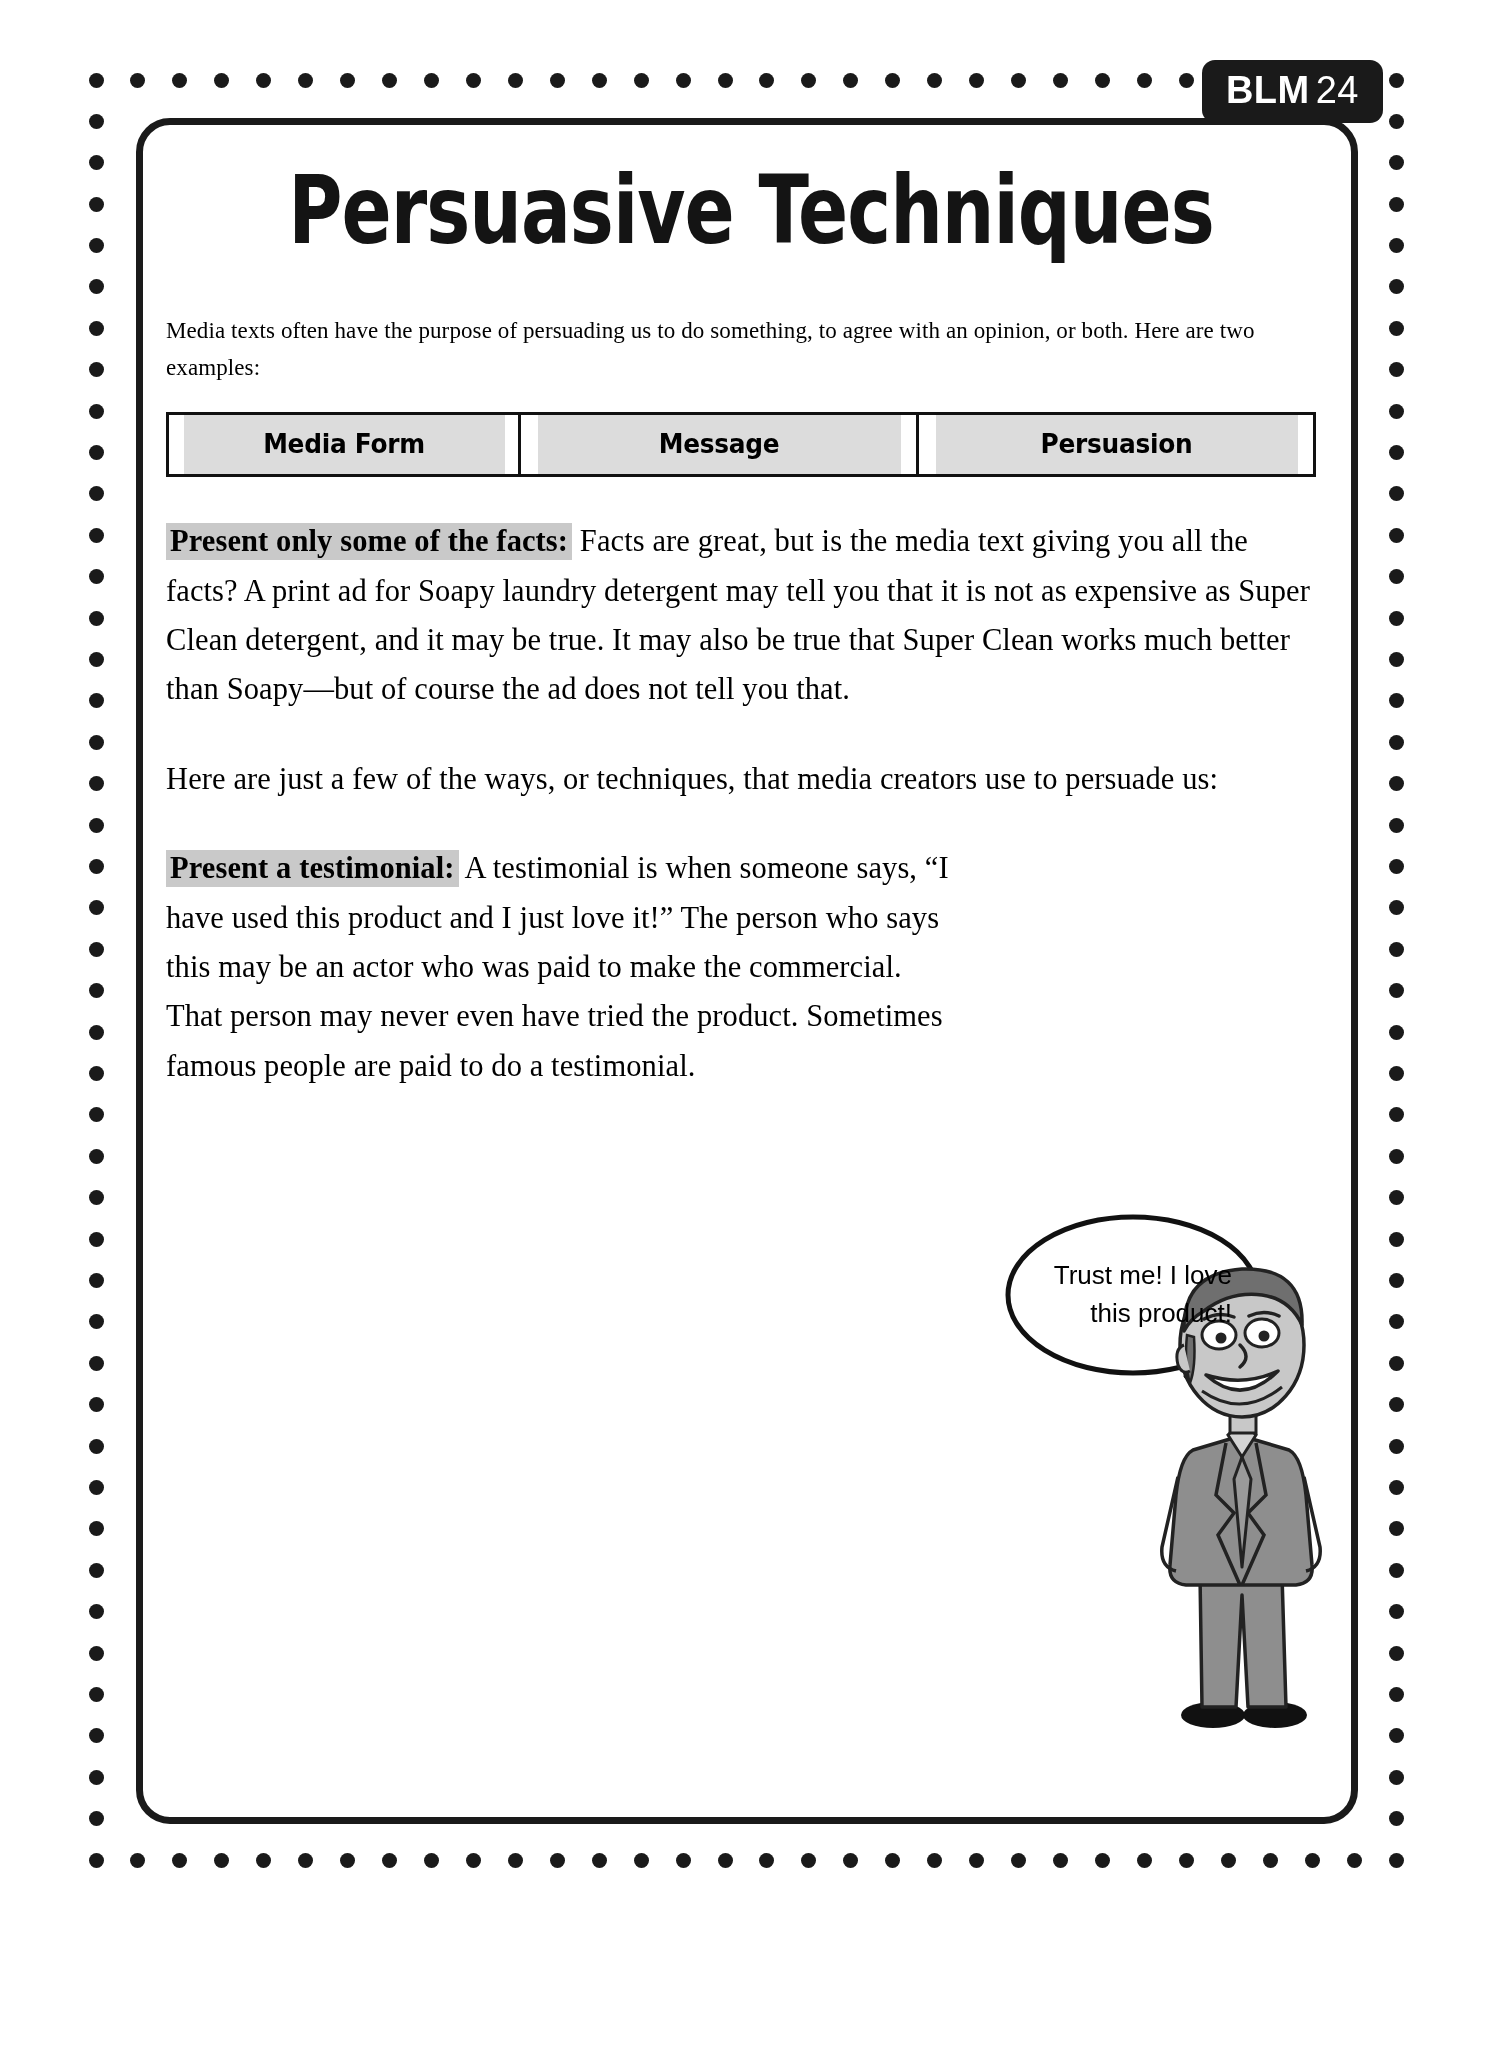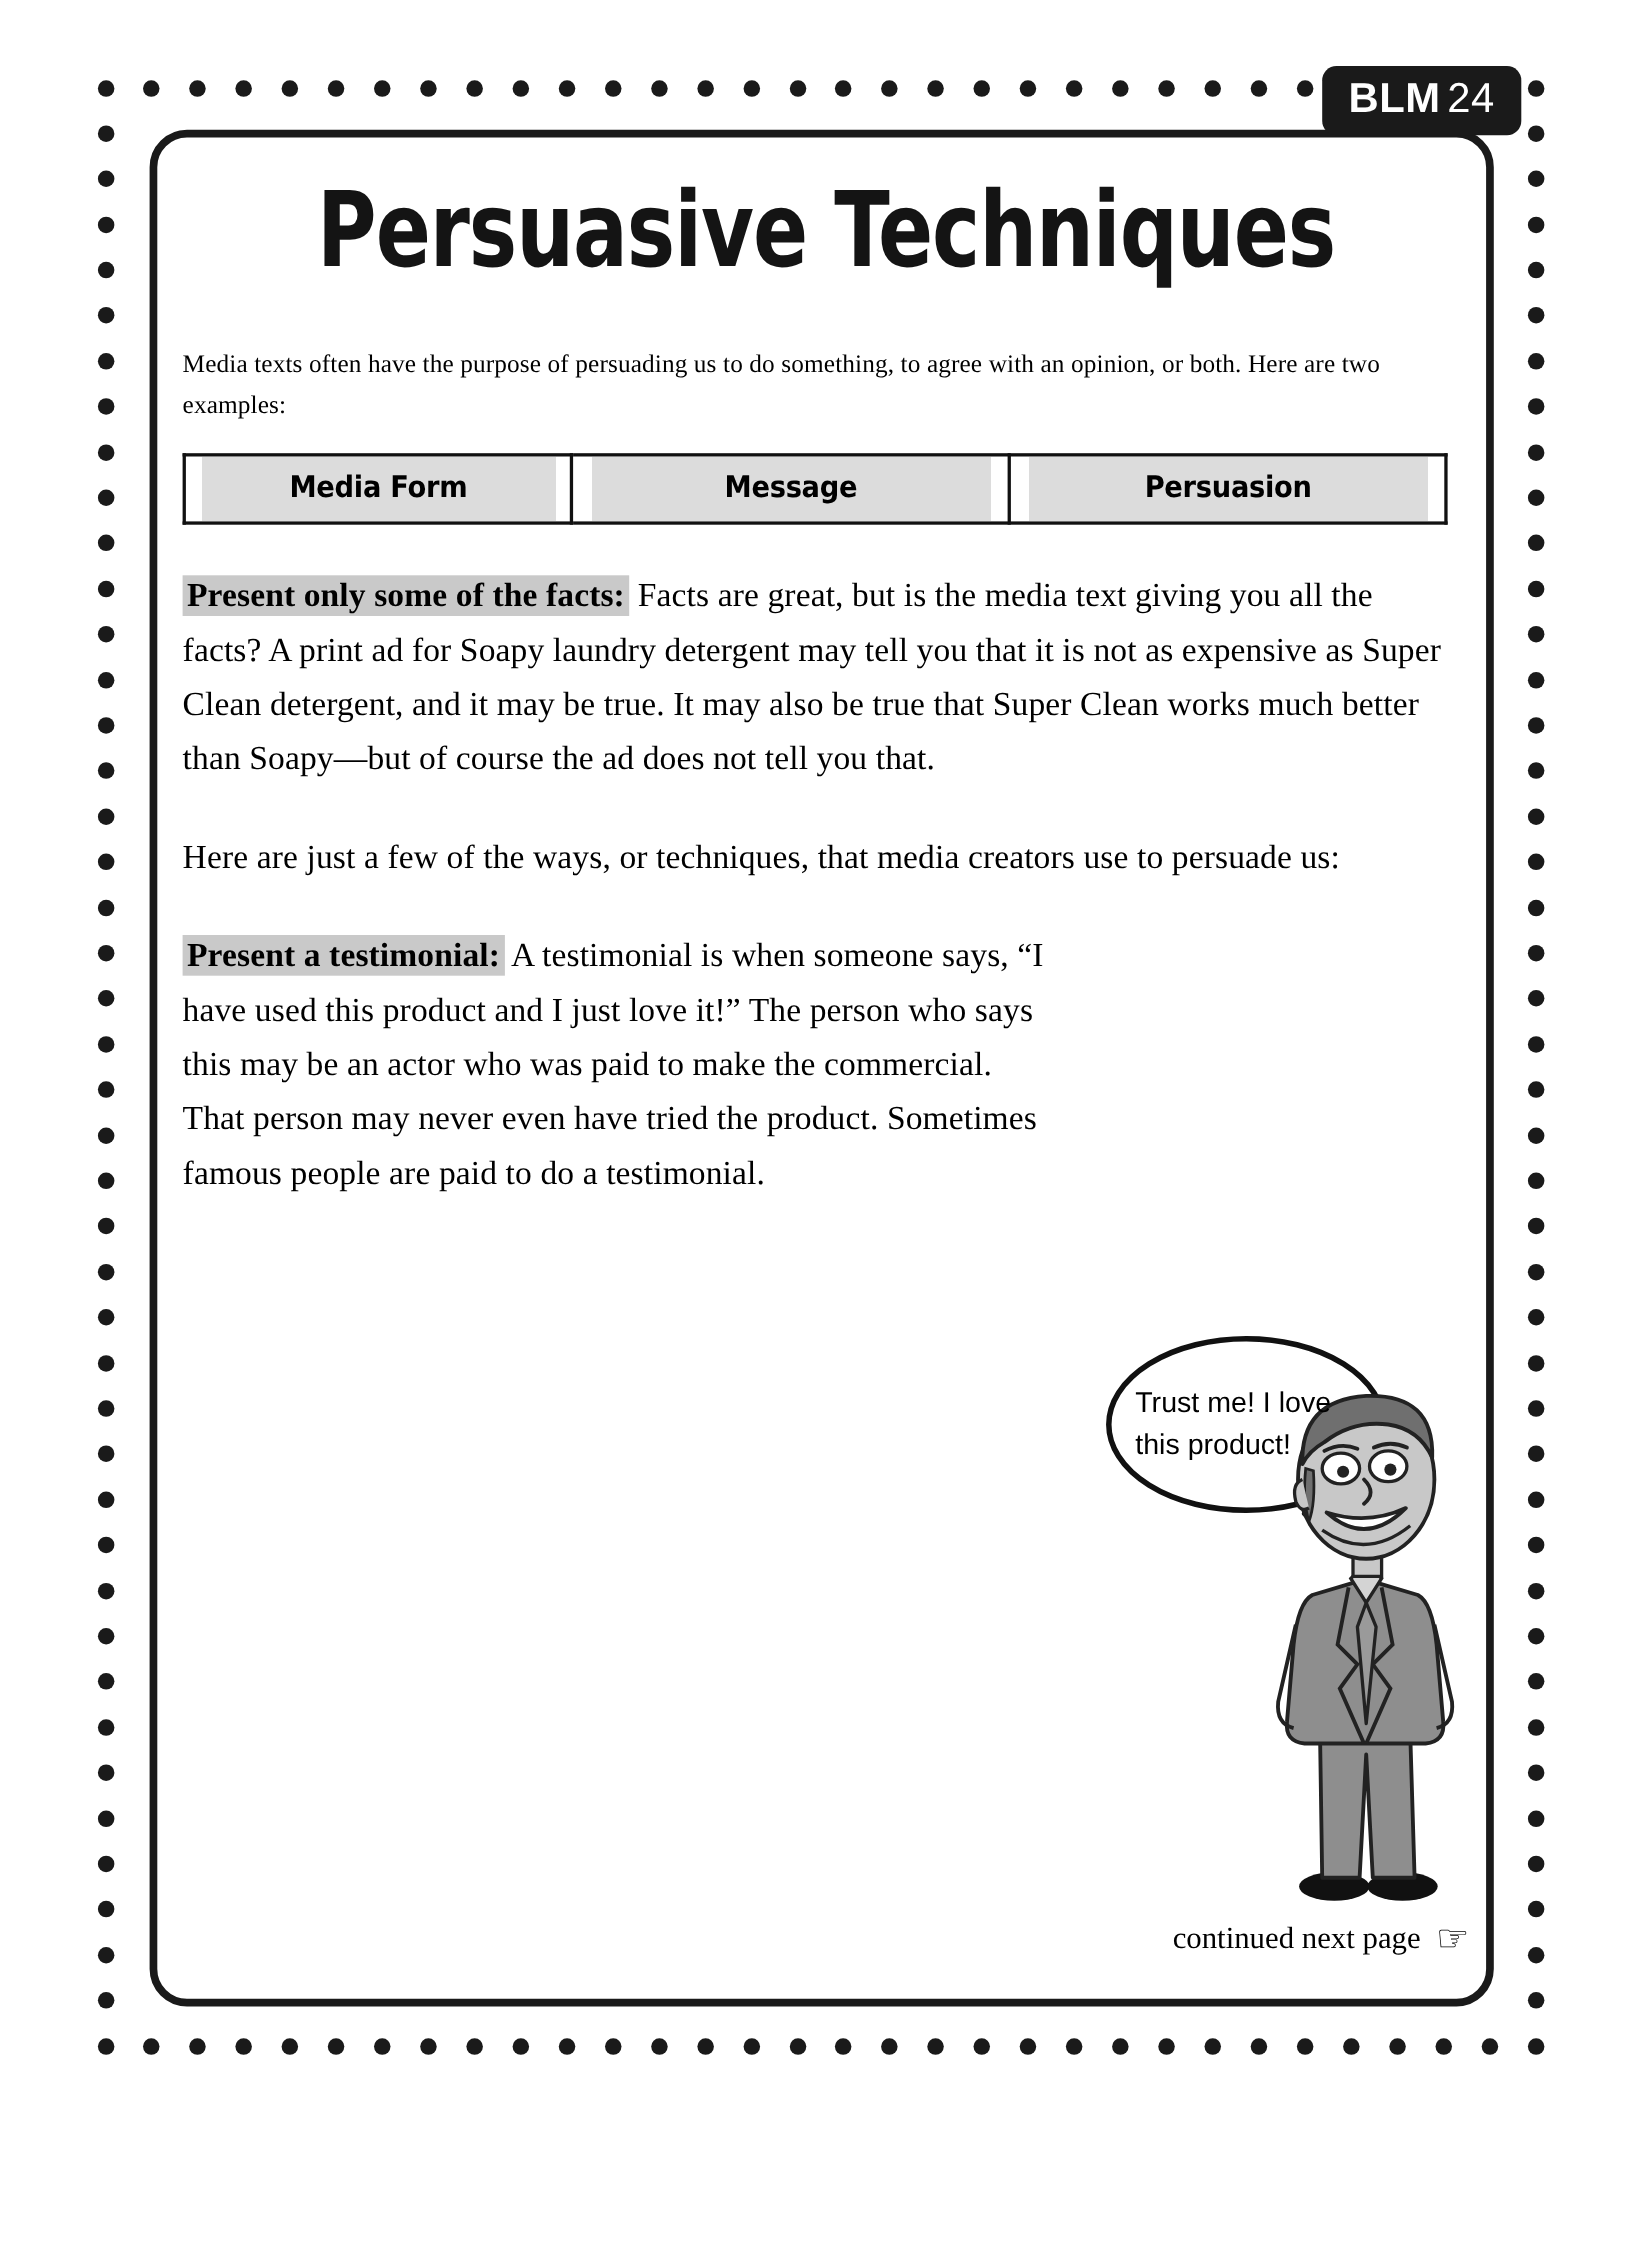--- a/index.html
+++ b/index.html
@@ -155,21 +155,21 @@
   
   #illustration {
     position: absolute;
     left: 990px; top: 1195px;
     width: 370px; height: 560px;
   }
   #bubble-text {
     position: absolute;
     left: 42px; top: 62px;
     width: 200px;
-    text-align: left;
+    text-align: right;
     font-family: "Liberation Sans", sans-serif;
     font-size: 26px;
     line-height: 1.45;
   }
 
   
   #continued-row {
     position: absolute;
     left: 166px; top: 1742px;
     width: 1170px;
@@ -456,18 +456,15 @@
         <path d="M212 196 Q252 224 292 192" fill="none" stroke="#222" stroke-width="3"></path>
       </g>
     </svg>
 
     <div id="bubble-text">
       <div>Trust me! I love</div>
       <div>this product!</div>
     </div>
   </div>
 
-  <div id="continued-row">
-    <span>continued next page</span><span class="manicule">☞</span>
-  </div>
 
 
 </div>
 
 </body></html>

